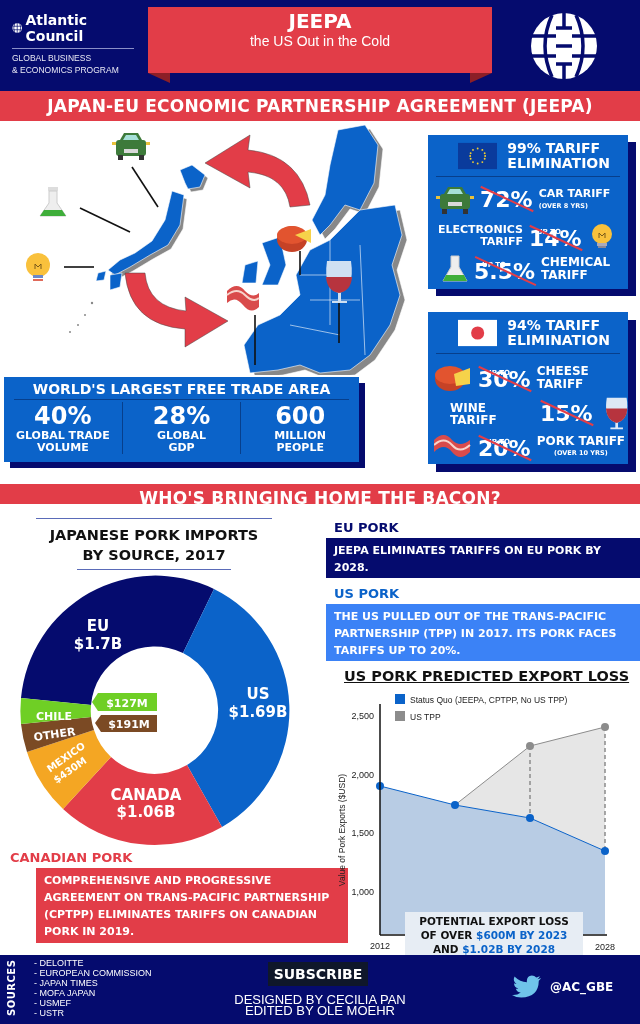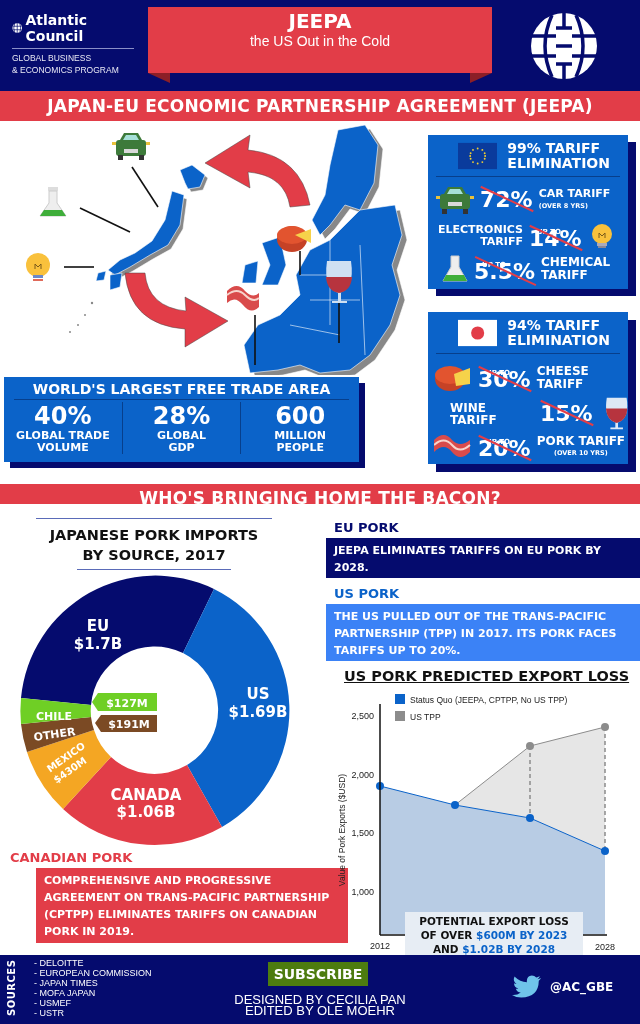--- a/index.html
+++ b/index.html
@@ -56,21 +56,21 @@
   .sec-h { font-size: 13px; font-weight: bold; }
   .infobox { color: #fff; font-size: 11px; font-weight: bold; line-height: 17px; padding: 4px 8px; }
 
   
   #lc-title { left: 344px; top: 668px; font-size: 14.5px; font-weight: bold; text-decoration: underline; color: #111; }
 
   
   #footer { left: 0; top: 955px; width: 640px; height: 69px; background: #050b6e; color: #fff; }
   #sources-label { left: 6px; top: 980px; transform: rotate(-90deg); transform-origin: left top; font-size: 10px; font-weight: bold; color: #fff; letter-spacing: 0.5px; }
   #sources-list { left: 34px; top: 958px; font-size: 9px; line-height: 10px; color: #fff; font-family: "Liberation Sans", sans-serif; }
-  #subscribe { left: 268px; top: 962px; width: 100px; height: 24px; background: #4d7c0f; color: #fff; font-weight: bold; font-size: 14px; line-height: 24px; text-align: center; }
+  #subscribe { left: 268px; top: 962px; width: 100px; height: 24px; background: #0f172a; color: #fff; font-weight: bold; font-size: 14px; line-height: 24px; text-align: center; }
   #credits { left: 220px; top: 994px; width: 200px; text-align: center; font-size: 13px; line-height: 11px; color: #fff; font-family: "Liberation Sans", sans-serif; }
   #twitter { left: 512px; top: 975px; display: flex; align-items: center; gap: 8px; color: #fff; font-weight: bold; font-size: 12px; }
 </style>
 </head>
 <body>
 
 <div id="header" class="abs"></div>
 <div id="ac-logo" class="abs">
   <div class="name">
     <svg width="12" height="12" viewBox="0 0 12 12">

